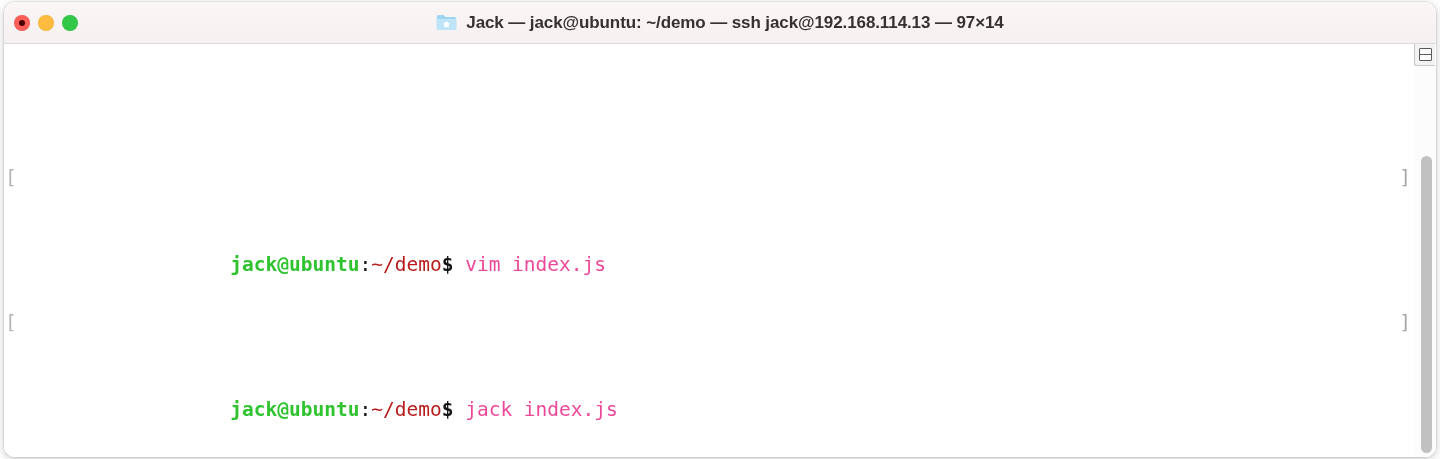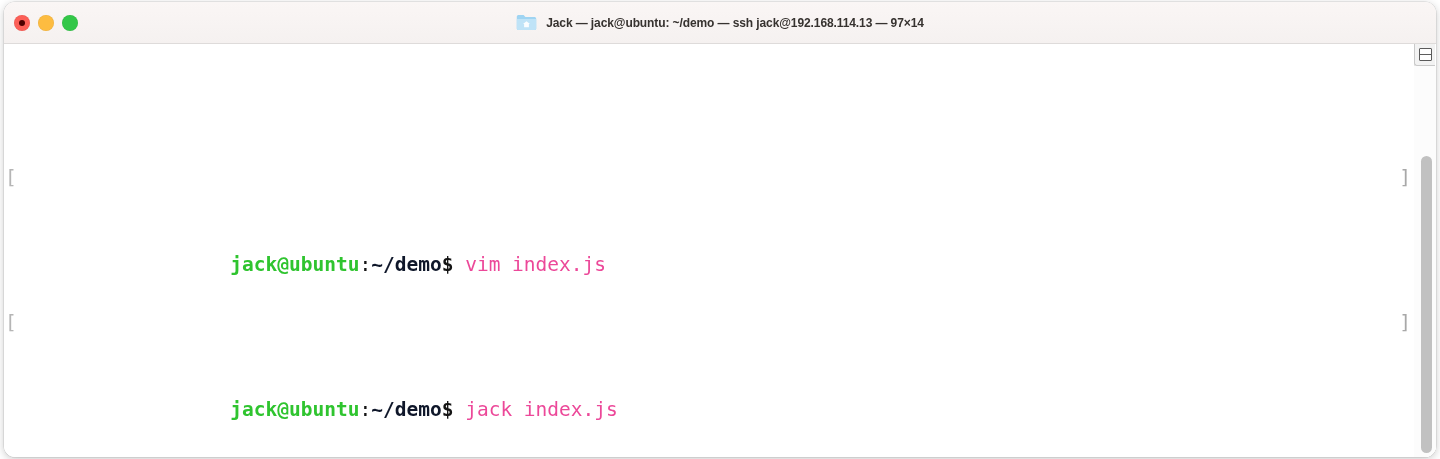--- a/index.html
+++ b/index.html
@@ -62,21 +62,21 @@
   .light.max    { background: #33c748; box-shadow: inset 0 0 0 0.5px rgba(0,0,0,0.07); }
 
   .title-wrap {
     display: flex;
     align-items: center;
     gap: 9px;
     pointer-events: none;
   }
   .folder-icon { width: 21px; height: 17px; display: block; }
   .title-text {
-    font-size: 12px;
+    font-size: 17px;
     font-weight: bold;
     color: #36322f;
     white-space: nowrap;
     letter-spacing: -0.1px;
   }
 
   
   .body {
     position: relative;
     flex: 1 1 auto;
@@ -118,21 +118,21 @@
     color: #a8a8a8;
     font-family: "DejaVu Sans Mono", monospace;
     font-size: 19.5px;
     line-height: 29px;
   }
 
   .line-inner { padding-left: 12px; display: inline-block; }
 
   .user  { color: #2fc42f; font-weight: bold; margin-top: 16px; }
   .colon { color: #141414; }
-  .path  { color: #0f172a; font-weight: bold; }
+  .path  { color: #b91c1c; font-weight: normal; }
   .sigil { color: #141414; font-weight: bold; }
   .cmd   { color: #ec4899; }
 
   
   .gutter {
     position: absolute;
     right: 0; top: 0; bottom: 0;
     width: 22px;
     background: #ffffff;
     border-left: 1px solid #ececec;

